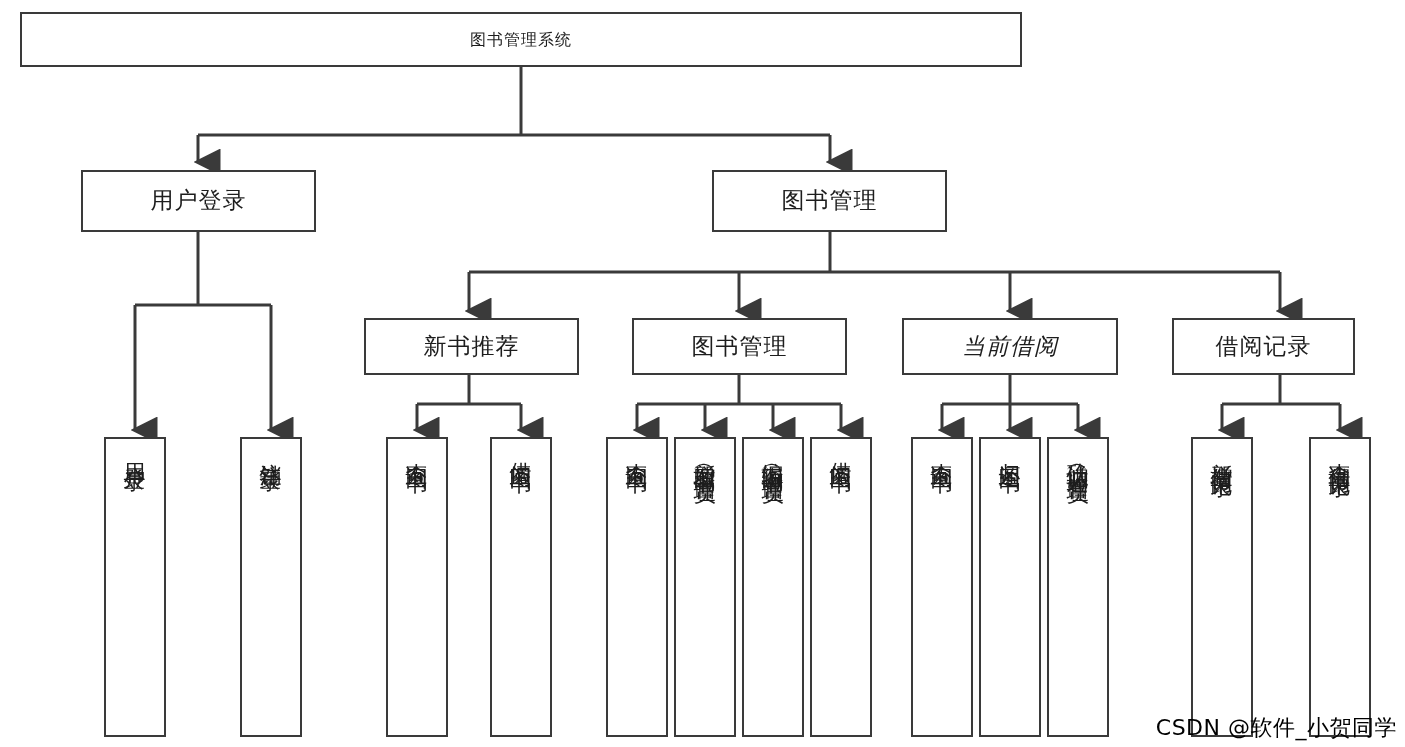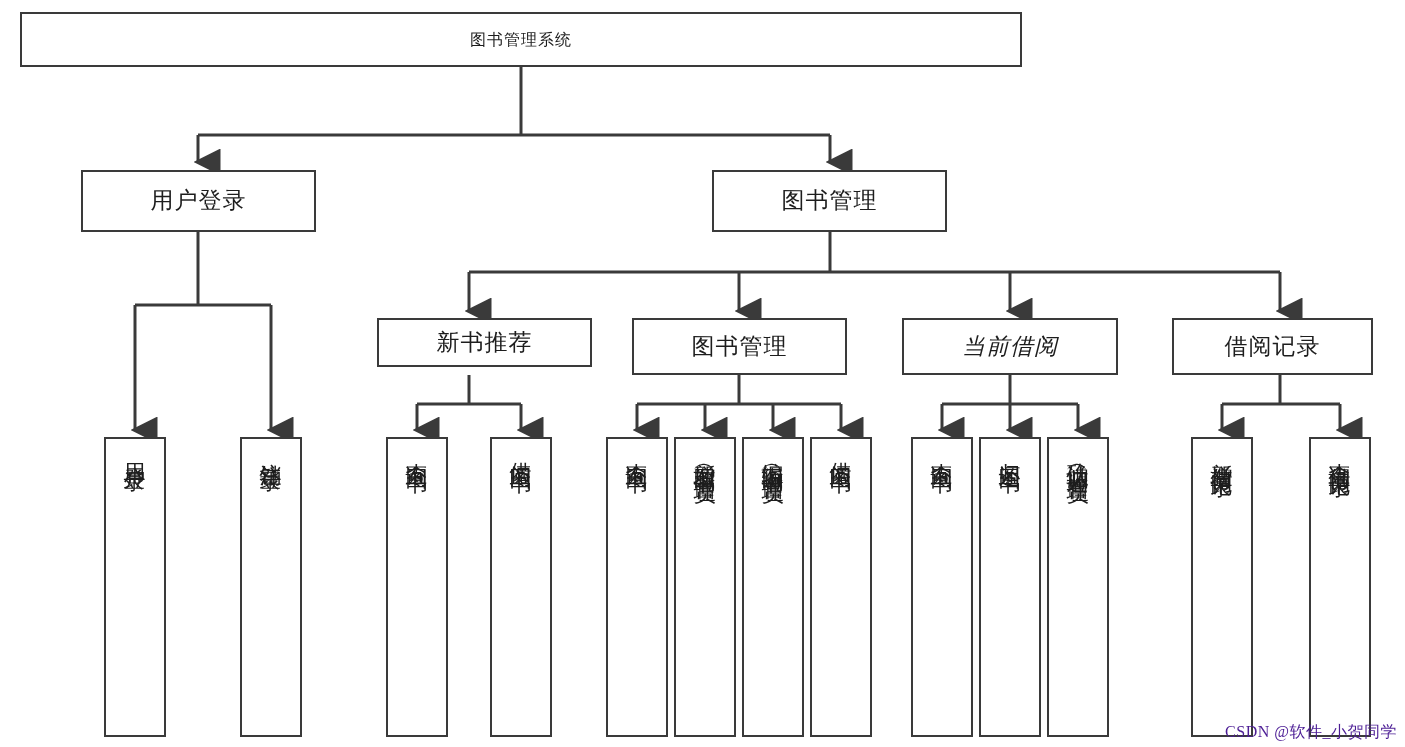--- a/index.html
+++ b/index.html
@@ -56,25 +56,24 @@
     writing-mode: vertical-rl;
     text-orientation: upright;
     white-space: nowrap;
     line-height: 1.05;
     letter-spacing: 3px;
   }
   .watermark {
     position: absolute;
     right: 8px;
     bottom: 4px;
-    font-size: 16px;
-    color: #4c1d95;
+    font-size: 22px;
+    color: #000000;
     letter-spacing: 0.5px;
     white-space: nowrap;
-    font-family: Liberation Serif, serif;
   }
 </style>
 </head>
 <body>
 
 <div id="canvas">
 
   <svg class="wires" viewBox="0 0 1405 747">
     <defs>
       <marker id="arrow" viewBox="0 0 12 12" refX="6" refY="10" markerWidth="9" markerHeight="9" orient="auto-start-reverse">
@@ -130,30 +129,30 @@
     <span>图书管理系统</span>
   </div>
 
   <div class="node horiz" style="left:81px; top:170px; width:235px; height:62px;">
     <span>用户登录</span>
   </div>
   <div class="node horiz" style="left:712px; top:170px; width:235px; height:62px;">
     <span>图书管理</span>
   </div>
 
-  <div class="node horiz" style="left:377px; top:318px; width:215px; height:49px;">
+  <div class="node horiz" style="left:364px; top:318px; width:215px; height:57px;">
     <span>新书推荐</span>
   </div>
   <div class="node horiz" style="left:632px; top:318px; width:215px; height:57px;">
     <span>图书管理</span>
   </div>
   <div class="node horiz" style="left:902px; top:318px; width:216px; height:57px;font-style:italic;">
     <span>当前借阅</span>
   </div>
-  <div class="node horiz" style="left:1172px; top:318px; width:201px; height:57px;">
+  <div class="node horiz" style="left:1172px; top:318px; width:183px; height:57px;">
     <span>借阅记录</span>
   </div>
 
   <div class="node leaf" style="left:104px; top:437px; width:62px; height:300px;">
     <span class="vtext">用户登录</span>
   </div>
   <div class="node leaf" style="left:240px; top:437px; width:62px; height:300px;">
     <span class="vtext">注销登录</span>
   </div>
 

